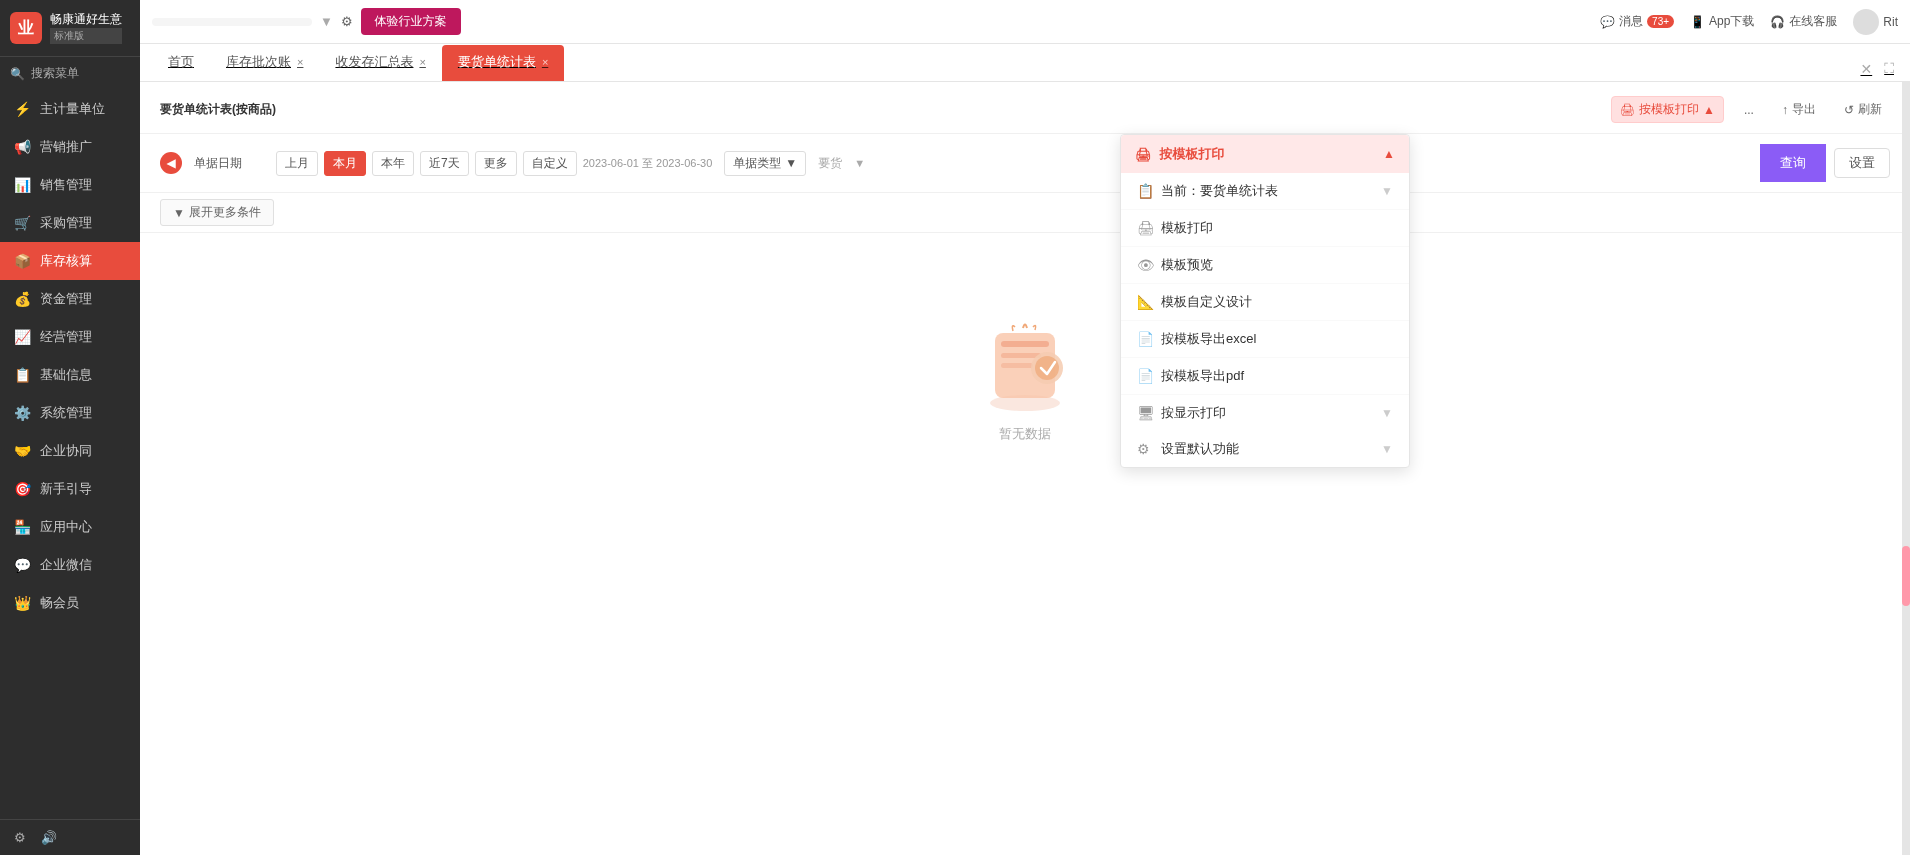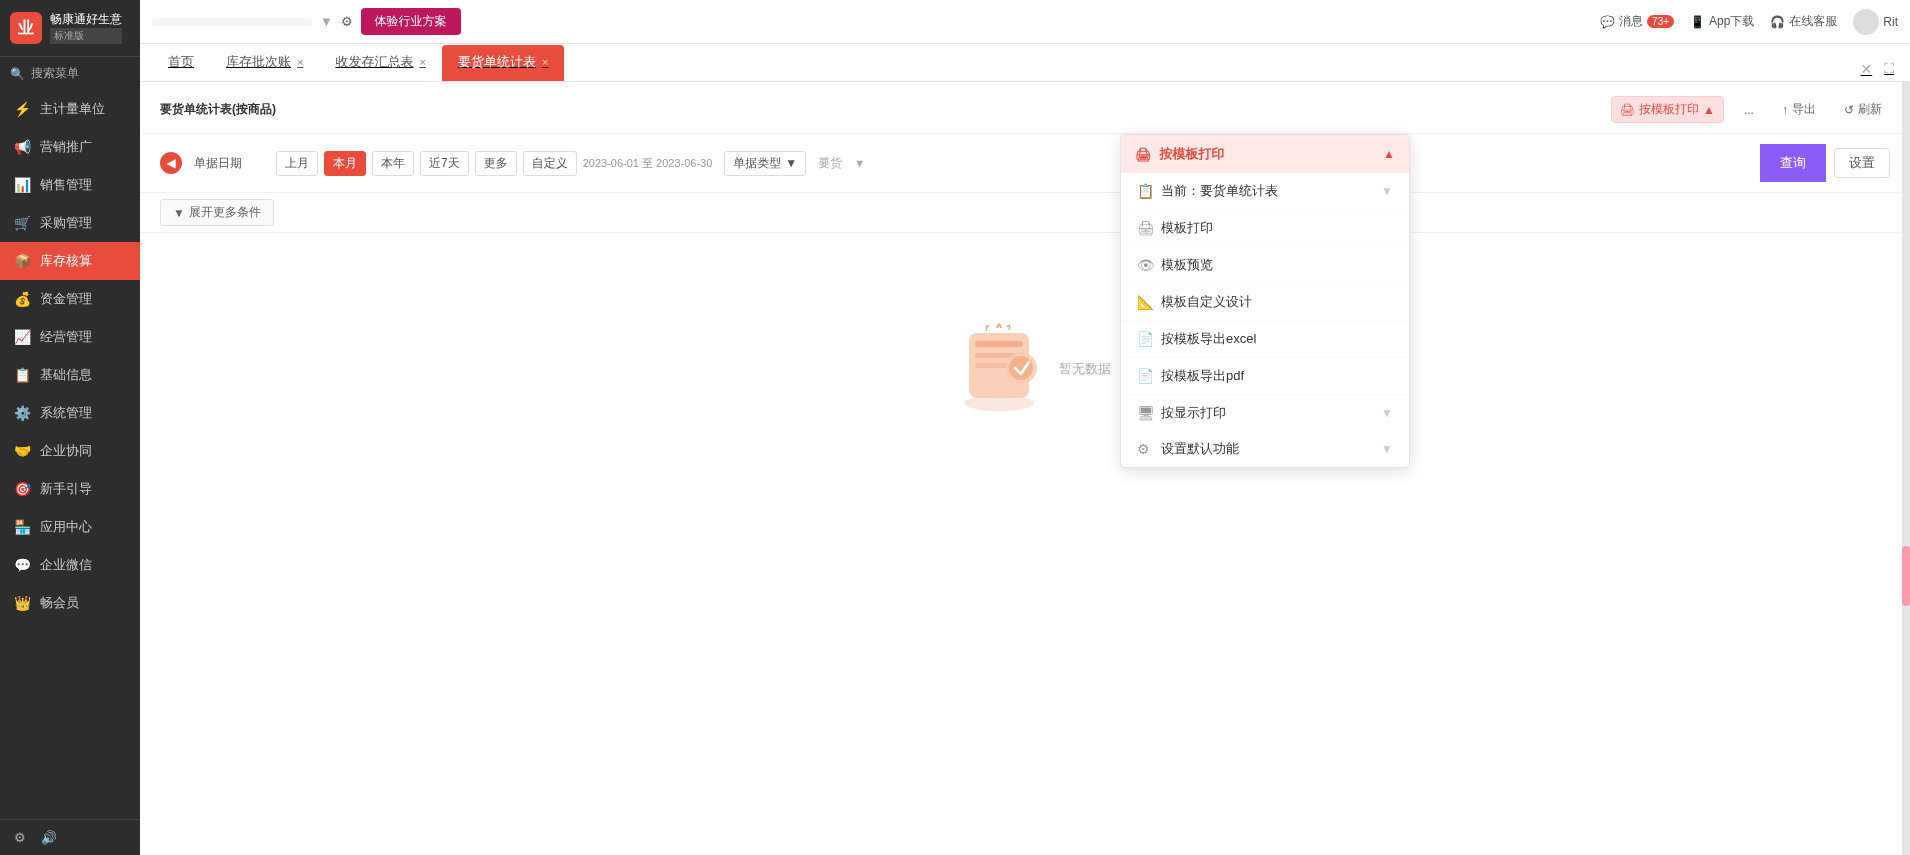--- a/index.html
+++ b/index.html
@@ -256,20 +256,21 @@
       text-align: left;
       font-weight: normal;
       color: #555;
       white-space: nowrap;
     }
     thead th:first-child { width: 40px; text-align: center; }
 
     
     .empty-state {
       display: flex;
+      flex-direction: column;
       align-items: center;
       justify-content: center;
       padding: 80px 0;
       color: #aaa;
       font-size: 13px;
     }
     .empty-icon {
       width: 120px; height: 100px;
       margin-bottom: 12px;
       position: relative;

